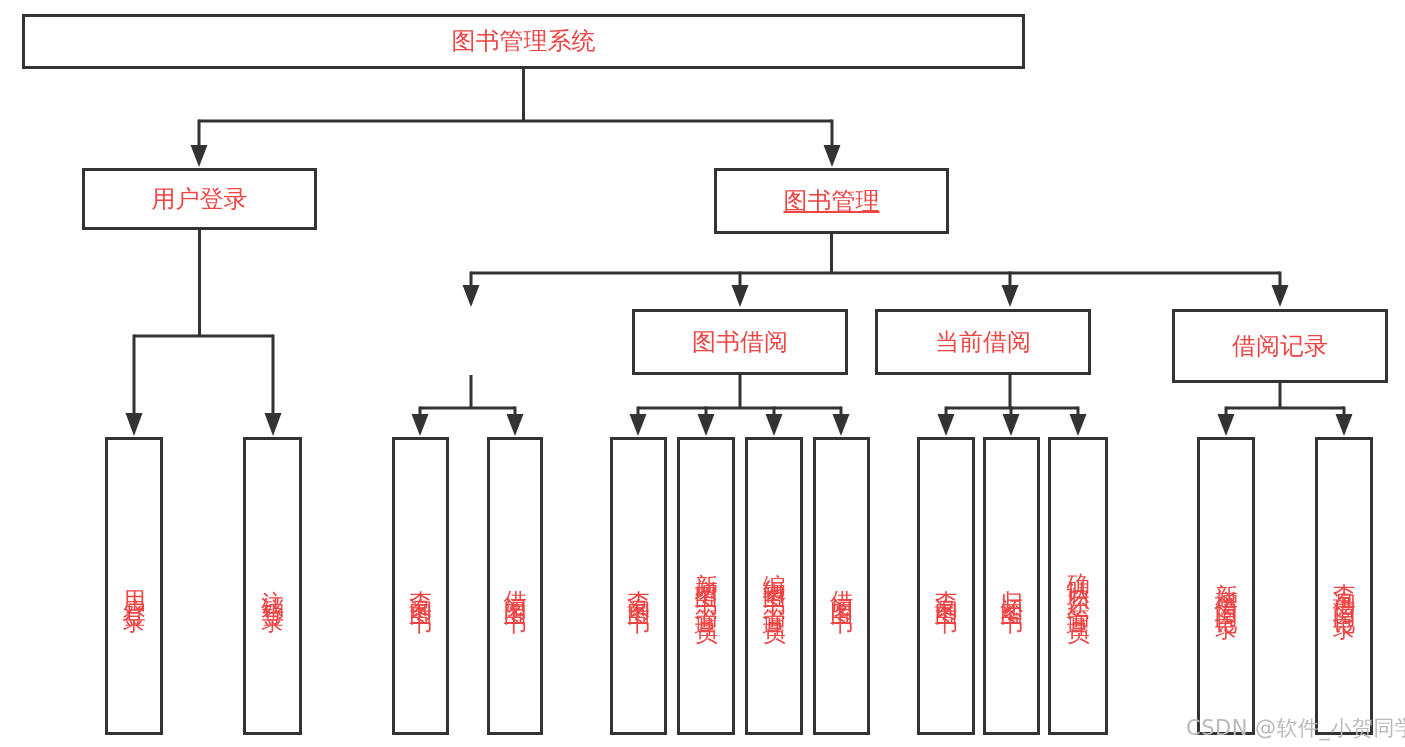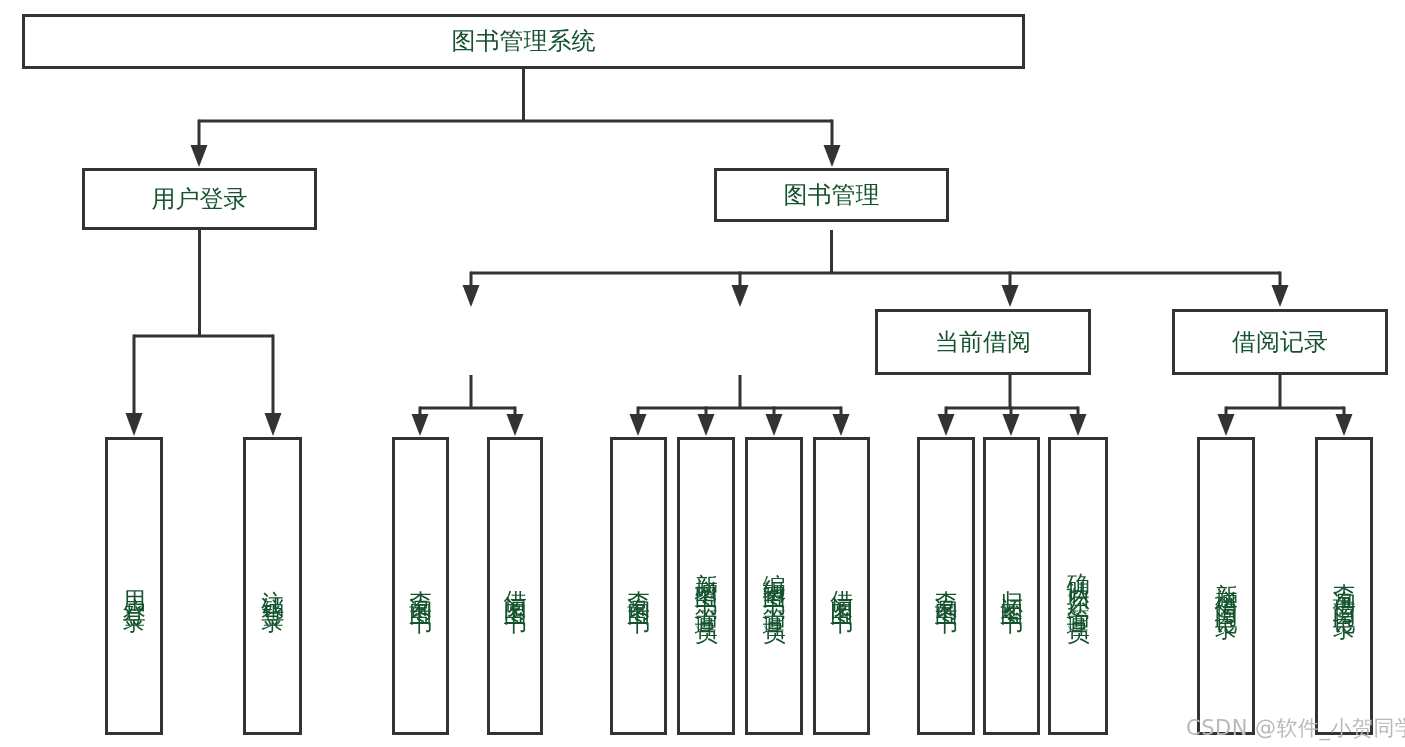--- a/index.html
+++ b/index.html
@@ -13,21 +13,21 @@
   }
   .connectors { position:absolute; left:0; top:0; width:1405px; height:747px; }
   .box {
     position:absolute;
     box-sizing:border-box;
     border:3px solid #333333;
     background:#ffffff;
     display:flex;
     align-items:center;
     justify-content:center;
-    color:#14532d;
+    color:#ef4444;
     font-size:24px;
     line-height:1.2;
     text-align:center;
     white-space:nowrap;
   }
   .leaf {
     writing-mode:vertical-rl;
     font-size:23px;
     letter-spacing:7px;
     white-space:normal;
@@ -87,24 +87,25 @@
       <polygon points="1002.5,414 1019.5,414 1011,436"></polygon>
       <polygon points="1069.5,414 1086.5,414 1078,436"></polygon>
       <polygon points="1217.5,414 1234.5,414 1226,436"></polygon>
       <polygon points="1335.5,414 1352.5,414 1344,436"></polygon>
     </g>
   </svg>
 
   <div class="box" style="left:22px; top:14px; width:1003px; height:55px;">图书管理系统</div>
 
   <div class="box" style="left:82px; top:168px; width:235px; height:62px;">用户登录</div>
-  <div class="box" style="left:714px; top:168px; width:235px; height:54px;">图书管理</div>
+  <div class="box" style="left:714px; top:168px; width:235px; height:66px;text-decoration:underline;">图书管理</div>
 
+  <div class="box" style="left:632px; top:309px; width:216px; height:66px;">图书借阅</div>
   <div class="box" style="left:875px; top:309px; width:216px; height:66px;">当前借阅</div>
-  <div class="box" style="left:1172px; top:309px; width:216px; height:66px;">借阅记录</div>
+  <div class="box" style="left:1172px; top:309px; width:216px; height:74px;">借阅记录</div>
 
   <div class="box leaf" style="left:105px; top:437px; width:58px; height:298px;">用户登录</div>
   <div class="box leaf" style="left:243px; top:437px; width:59px; height:298px;">注销登录</div>
 
   <div class="box leaf" style="left:392px; top:437px; width:57px; height:298px;">查询图书</div>
   <div class="box leaf" style="left:487px; top:437px; width:56px; height:298px;">借阅图书</div>
 
   <div class="box leaf" style="left:610px; top:437px; width:57px; height:298px;">查询图书</div>
   <div class="box leaf" style="left:677px; top:437px; width:58px; height:298px;">新增图书（管理员）</div>
   <div class="box leaf" style="left:745px; top:437px; width:58px; height:298px;">编辑图书（管理员）</div>

